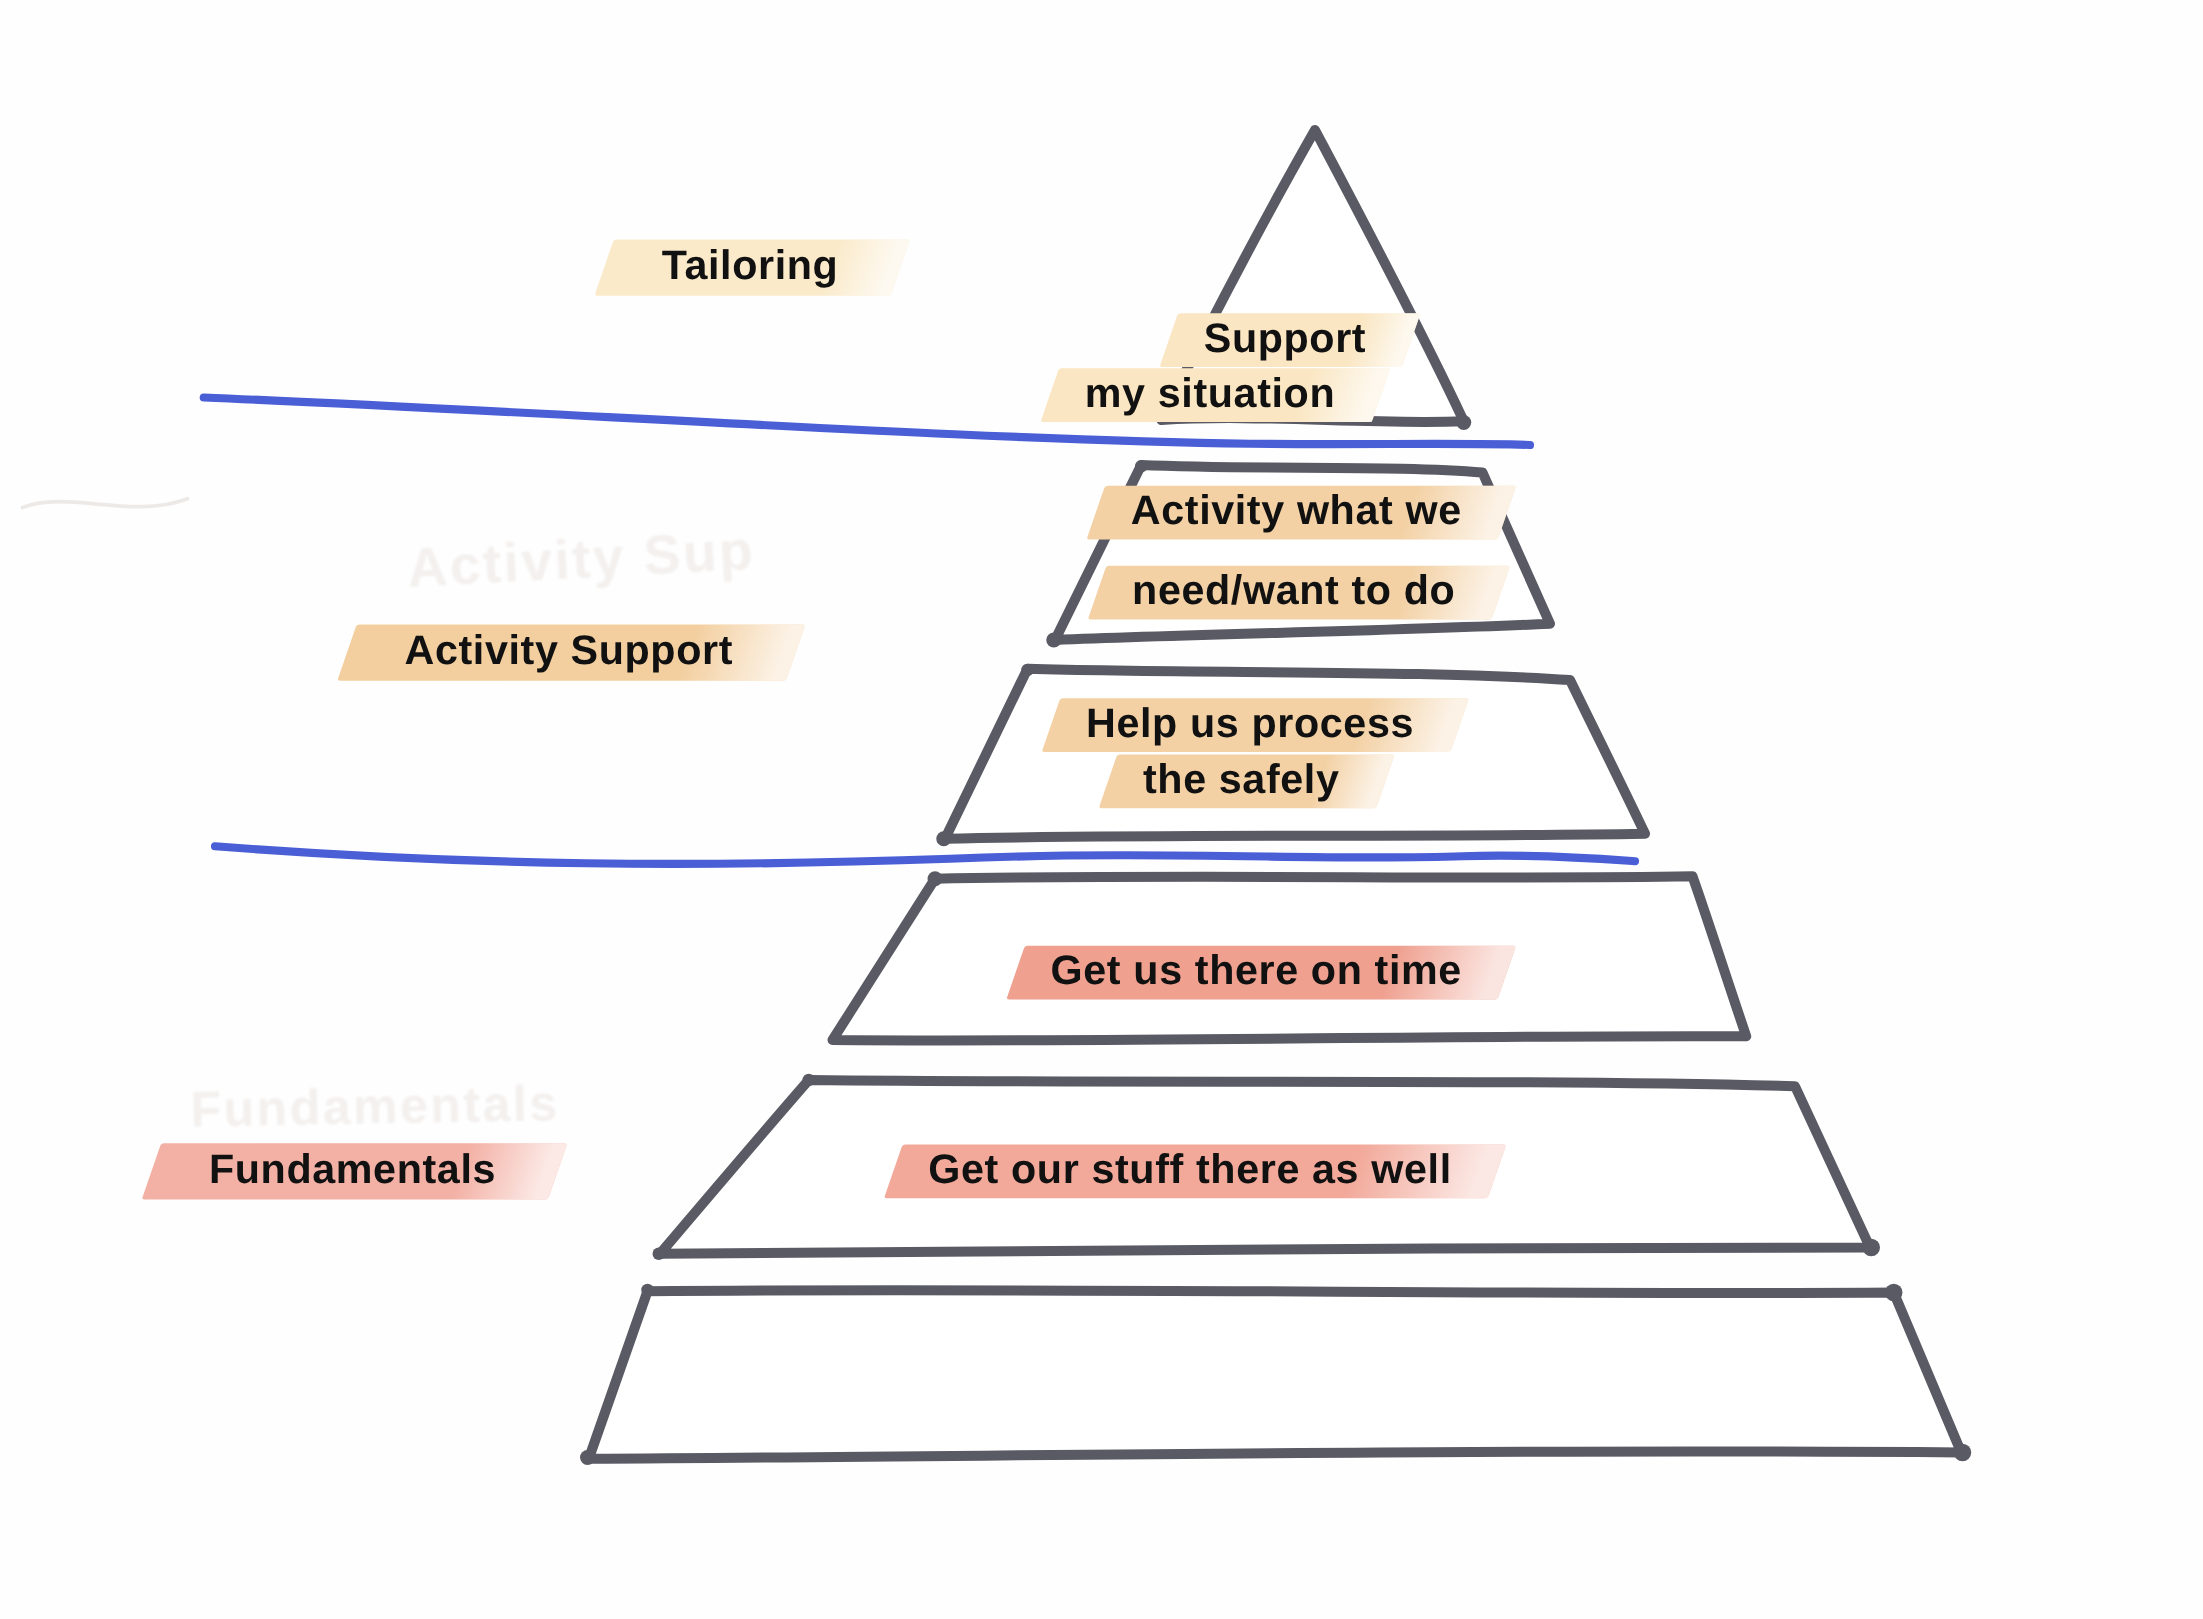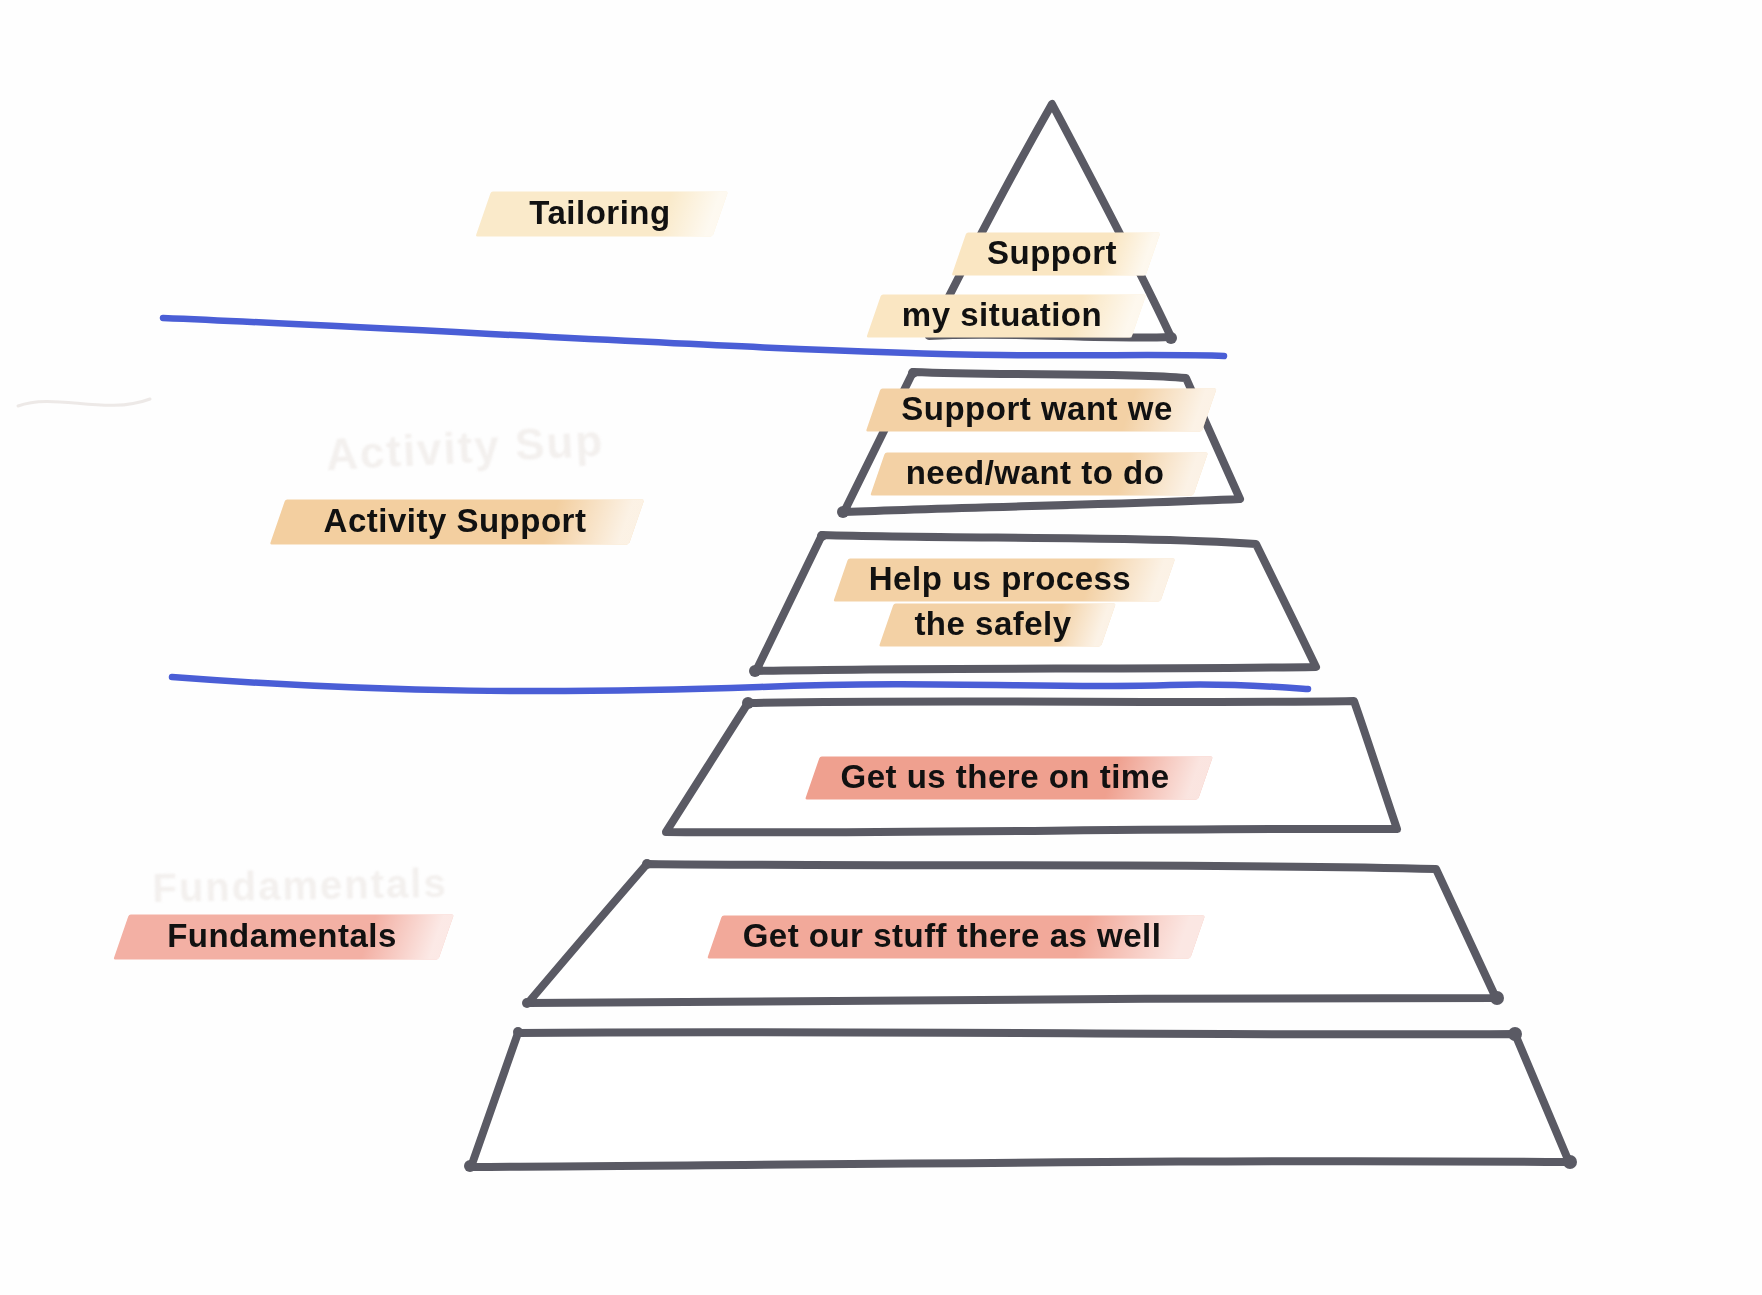--- a/index.html
+++ b/index.html
@@ -99,32 +99,32 @@
   </div>
   <div class="lbl side" style="left:455px;top:520px;--hl:#f3cfa0;">
     <span class="hl"></span>
     <span class="txt">Activity Support</span>
   </div>
   <div class="lbl side" style="left:258px;top:935px;margin-left:24px;--hl:#f3b0a4;">
     <span class="hl"></span>
     <span class="txt">Fundamentals</span>
   </div>
 
-  <div class="lbl" style="left:1028px;top:252px;margin-left:24px;--hl:#fae6c2;">
+  <div class="lbl" style="left:1028px;top:270px;--hl:#fae6c2;">
     <span class="hl"></span>
     <span class="txt">Support</span>
   </div>
-  <div class="lbl" style="left:1002px;top:314px;--hl:#fae6c2;">
+  <div class="lbl" style="left:968px;top:314px;--hl:#fae6c2;">
     <span class="hl"></span>
     <span class="txt">my situation</span>
   </div>
 
   <div class="lbl" style="left:1037px;top:408px;--hl:#f3d1a5;">
     <span class="hl"></span>
-    <span class="txt">Support want we</span>
+    <span class="txt">Activity what we</span>
   </div>
   <div class="lbl" style="left:1035px;top:455px;margin-top:17px;--hl:#f3d1a5;">
     <span class="hl"></span>
     <span class="txt">need/want to do</span>
   </div>
 
   <div class="lbl" style="left:1000px;top:578px;--hl:#f3d1a5;">
     <span class="hl"></span>
     <span class="txt">Help us process</span>
   </div>

